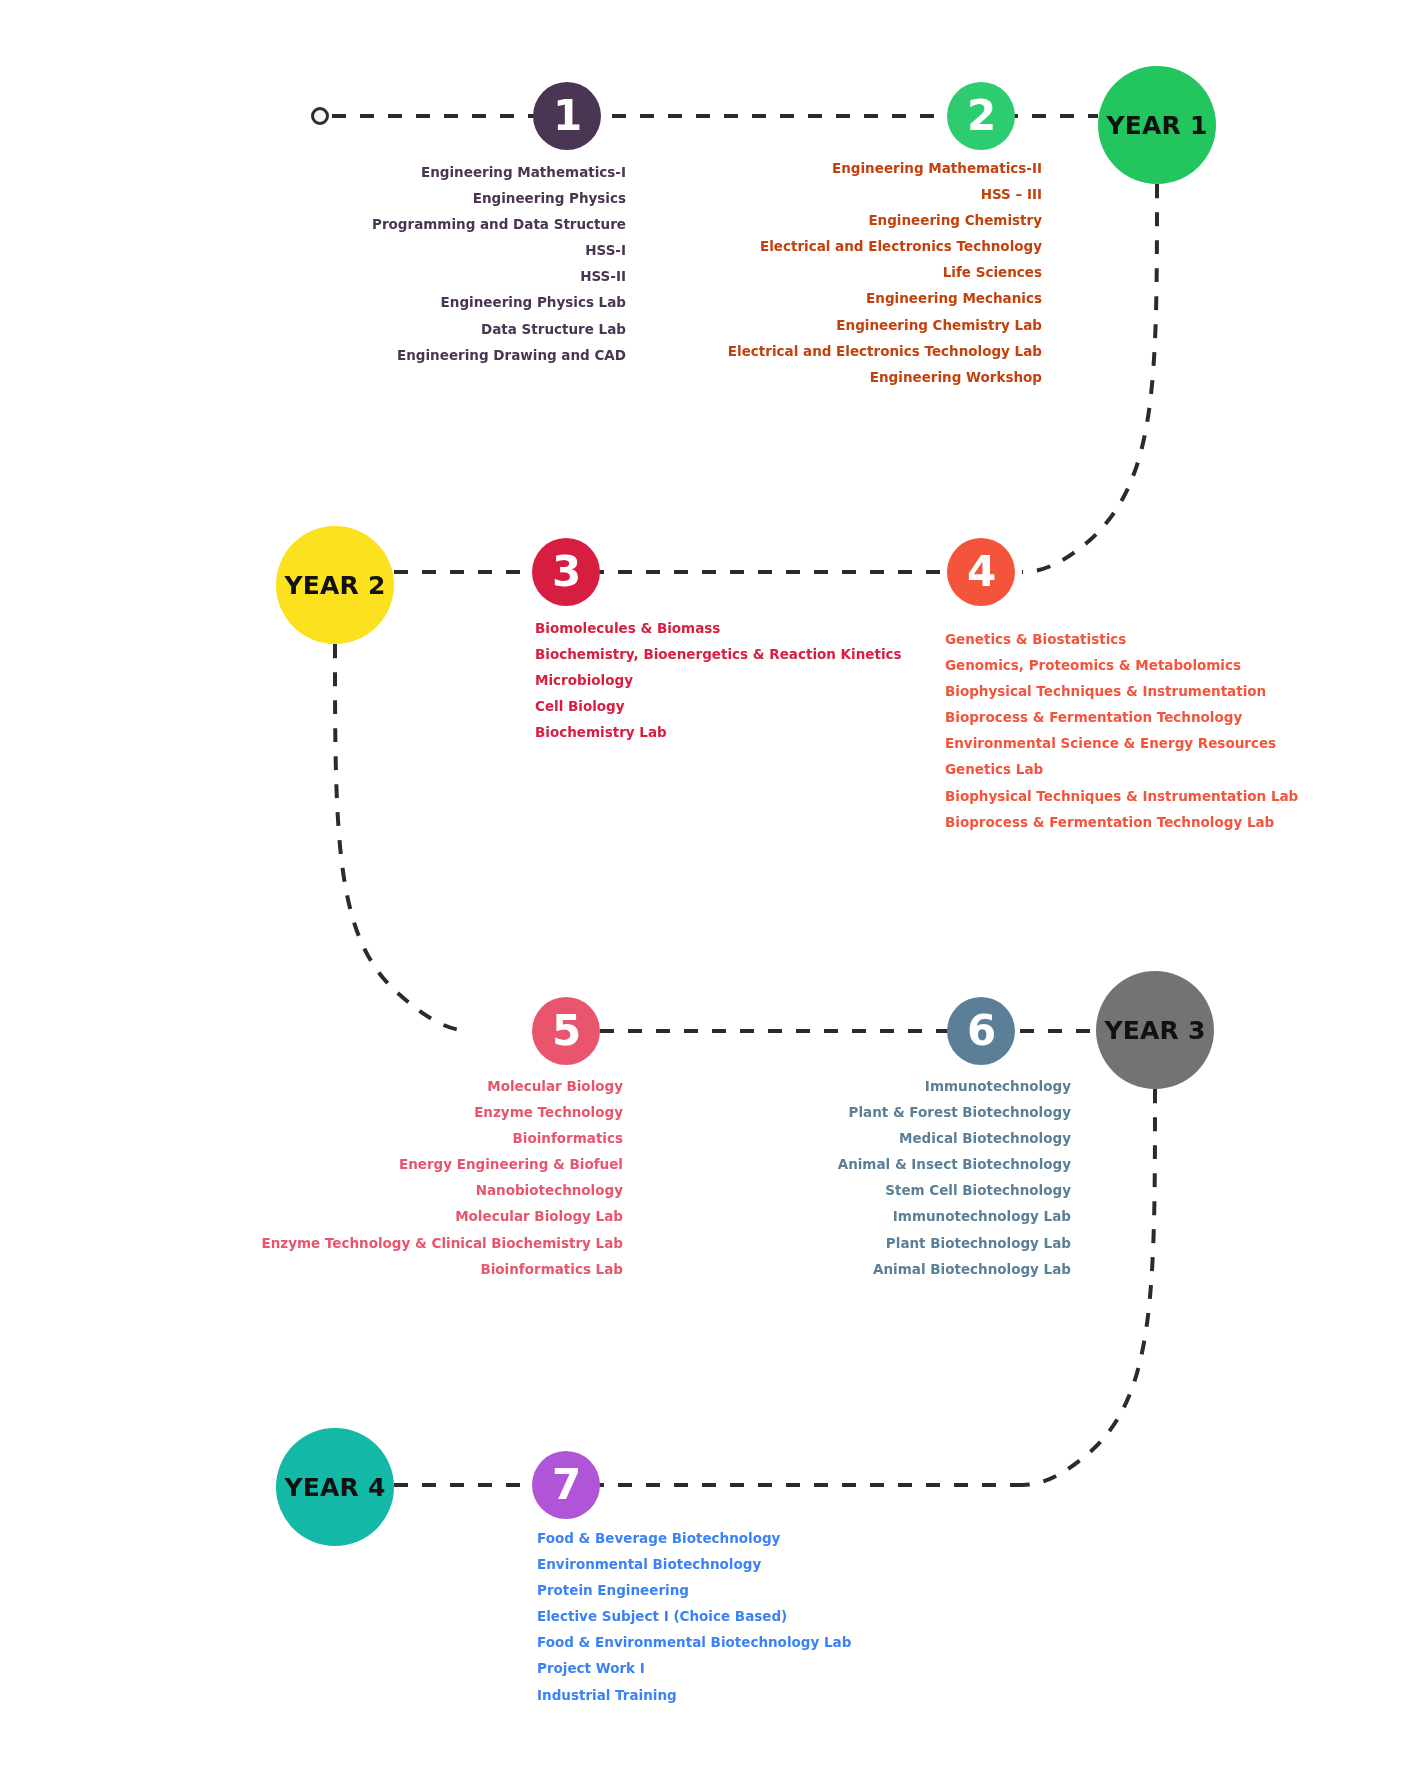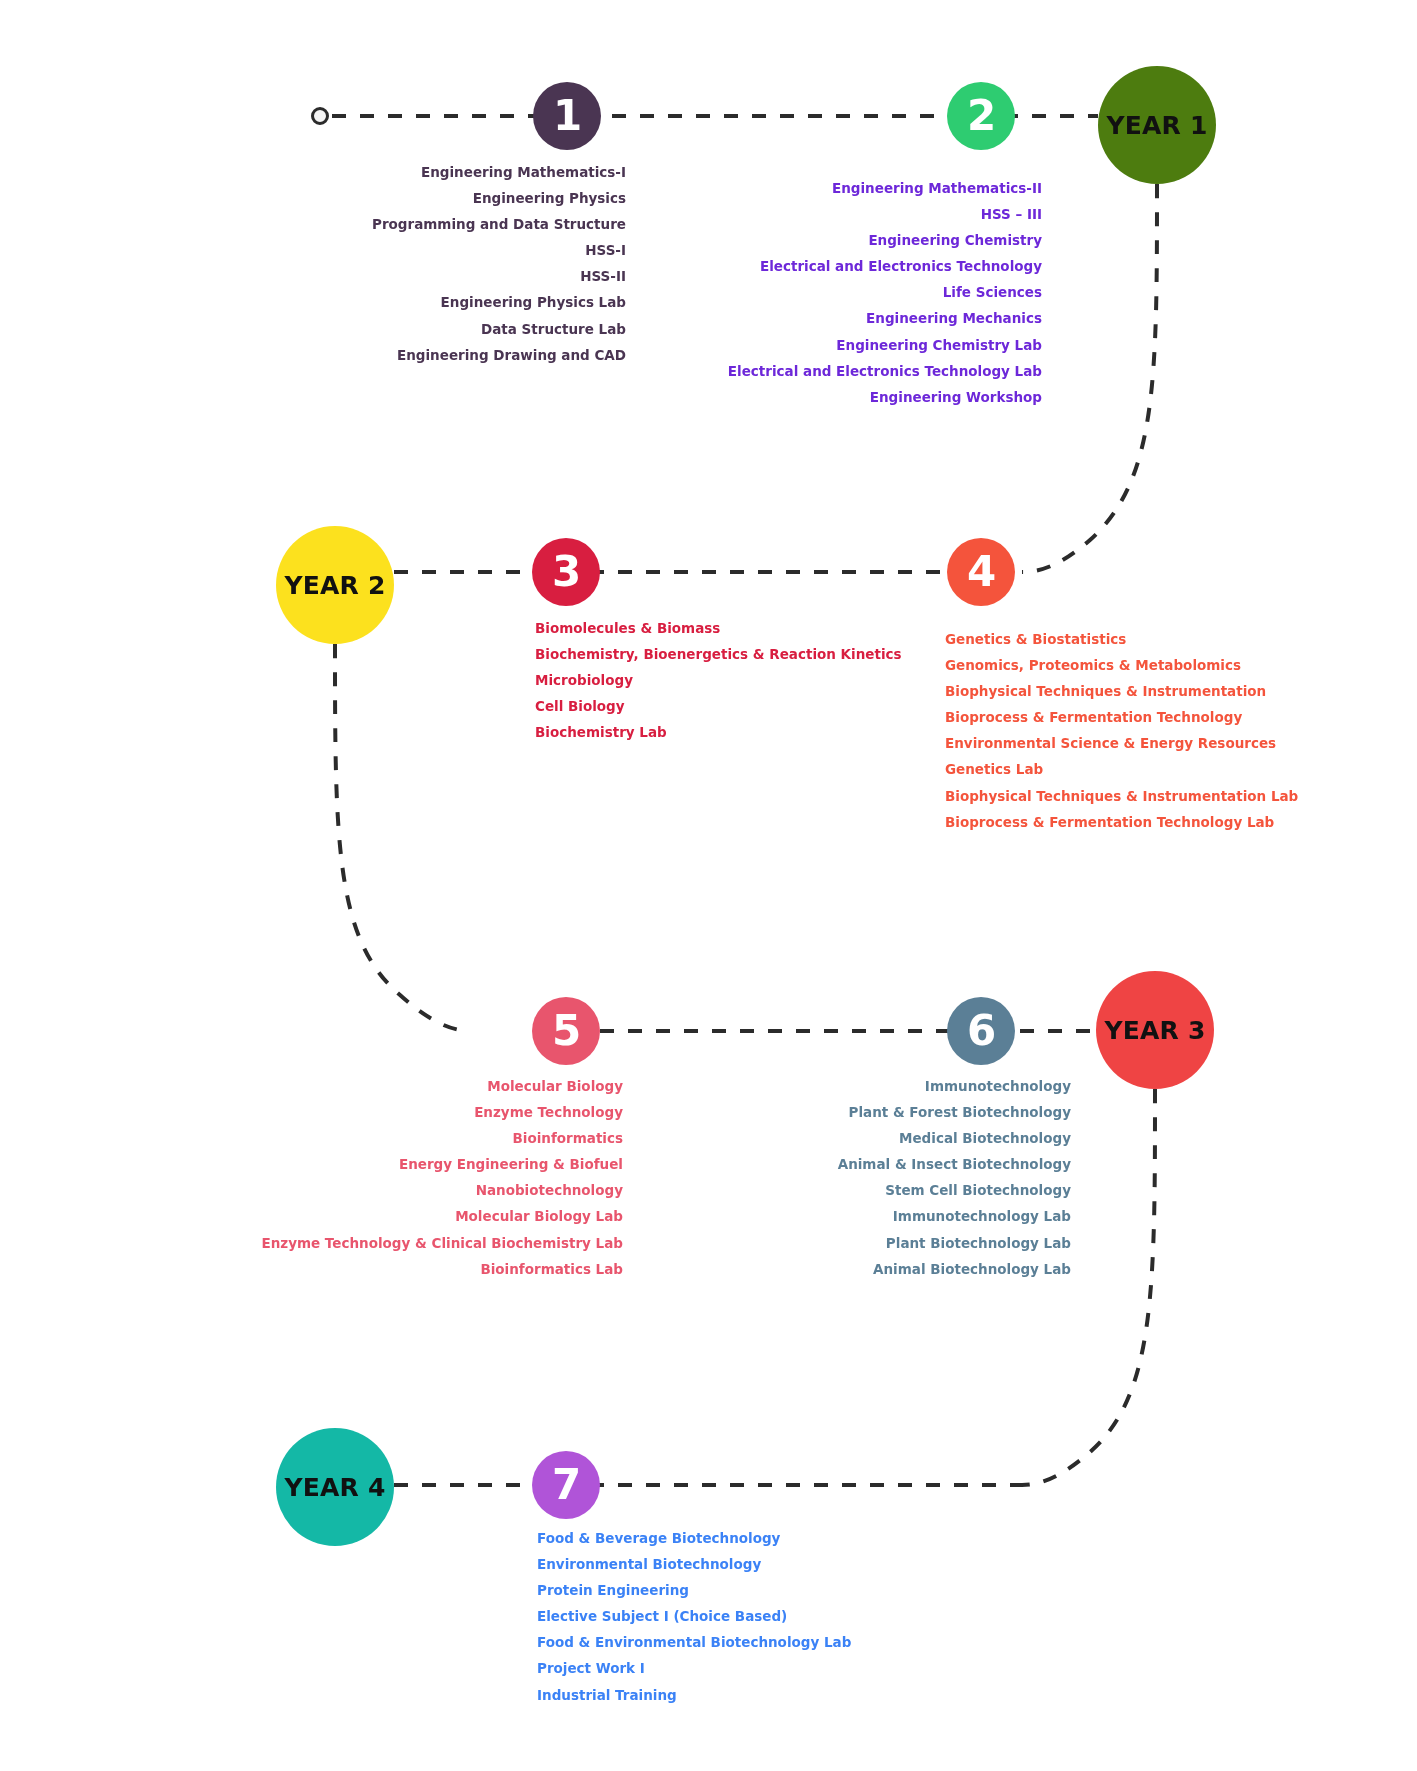--- a/index.html
+++ b/index.html
@@ -101,23 +101,23 @@
         <path d="M 335 644 C 335 840, 335 940, 400 995 C 430 1022, 452 1031, 470 1031"></path>
         <path d="M 600 1031 H 1096"></path>
         <path d="M 1155 1089 C 1155 1290, 1155 1395, 1090 1452 C 1060 1478, 1040 1485, 1022 1485"></path>
         <path d="M 394 1485 H 1022"></path>
       </g>
   </svg>
 
   <div class="start-node" id="startNode" style="left: 311px; top: 107px; background: rgb(245, 245, 245); border-color: rgb(43, 43, 43);"></div>
 
   <div id="yearLayer">
-      <div class="year-badge" style="left: 1098px; top: 66px; background: #4d7c0f; color: rgb(17, 17, 17);">YEAR 1</div>
+      <div class="year-badge" style="left: 1098px; top: 66px; background: #22c55e; color: rgb(17, 17, 17);">YEAR 1</div>
       <div class="year-badge" style="left: 276px; top: 526px; background: rgb(252, 225, 30); color: rgb(17, 17, 17);">YEAR 2</div>
-      <div class="year-badge" style="left: 1096px; top: 971px; background: #ef4444; color: rgb(17, 17, 17);">YEAR 3</div>
+      <div class="year-badge" style="left: 1096px; top: 971px; background: #737373; color: rgb(17, 17, 17);">YEAR 3</div>
       <div class="year-badge" style="left: 276px; top: 1428px; background: #14b8a6; color: rgb(17, 17, 17);">YEAR 4</div>
     </div>
 
   <div id="semBadgeLayer">
       <div class="sem-badge" style="left: 533px; top: 82px; background: rgb(74, 53, 82);">1</div>
       <div class="sem-badge" style="left: 947px; top: 82px; background: rgb(46, 204, 113);">2</div>
       <div class="sem-badge" style="left: 532px; top: 538px; background: rgb(216, 30, 64);">3</div>
       <div class="sem-badge" style="left: 947px; top: 538px; background: rgb(244, 84, 60);">4</div>
       <div class="sem-badge" style="left: 532px; top: 997px; background: rgb(232, 85, 109);">5</div>
       <div class="sem-badge" style="left: 947px; top: 997px; background: rgb(91, 127, 150);">6</div>
@@ -128,21 +128,21 @@
       <div class="course-list align-right" style="top: 166px; color: rgb(74, 53, 82); left: 0px; width: 594px;">
         <span class="course-item">Engineering Mathematics-I</span>
         <span class="course-item">Engineering Physics</span>
         <span class="course-item">Programming and Data Structure</span>
         <span class="course-item">HSS-I</span>
         <span class="course-item">HSS-II</span>
         <span class="course-item">Engineering Physics Lab</span>
         <span class="course-item">Data Structure Lab</span>
         <span class="course-item">Engineering Drawing and CAD</span>
       </div>
-      <div class="course-list align-right" style="top: 182px; color: #6d28d9; left: 0px; width: 1010px;">
+      <div class="course-list align-right" style="top: 162px; color: #c2410c; left: 0px; width: 1010px;">
         <span class="course-item">Engineering Mathematics-II</span>
         <span class="course-item">HSS – III</span>
         <span class="course-item">Engineering Chemistry</span>
         <span class="course-item">Electrical and Electronics Technology</span>
         <span class="course-item">Life Sciences</span>
         <span class="course-item">Engineering Mechanics</span>
         <span class="course-item">Engineering Chemistry Lab</span>
         <span class="course-item">Electrical and Electronics Technology Lab</span>
         <span class="course-item">Engineering Workshop</span>
       </div>

